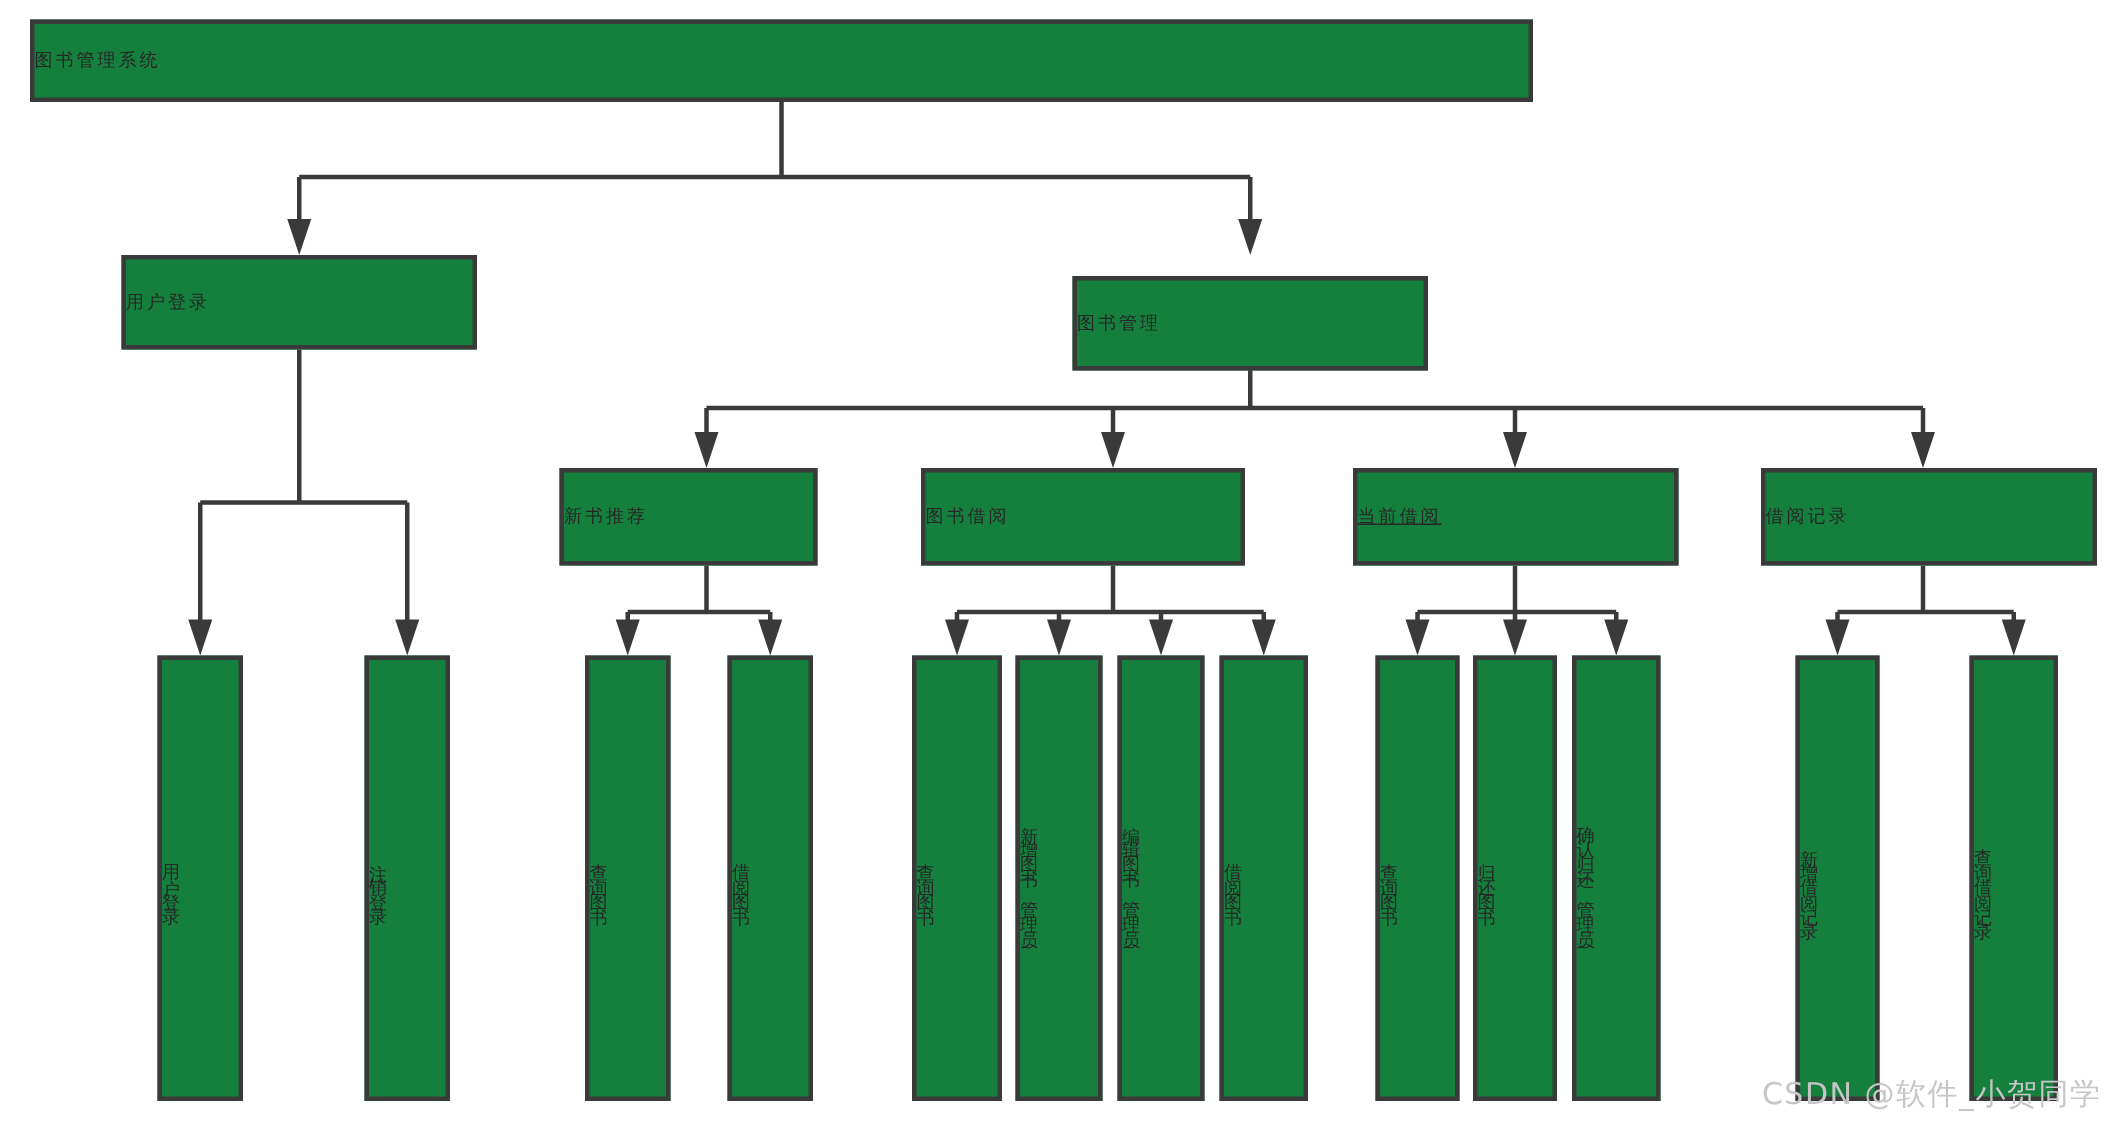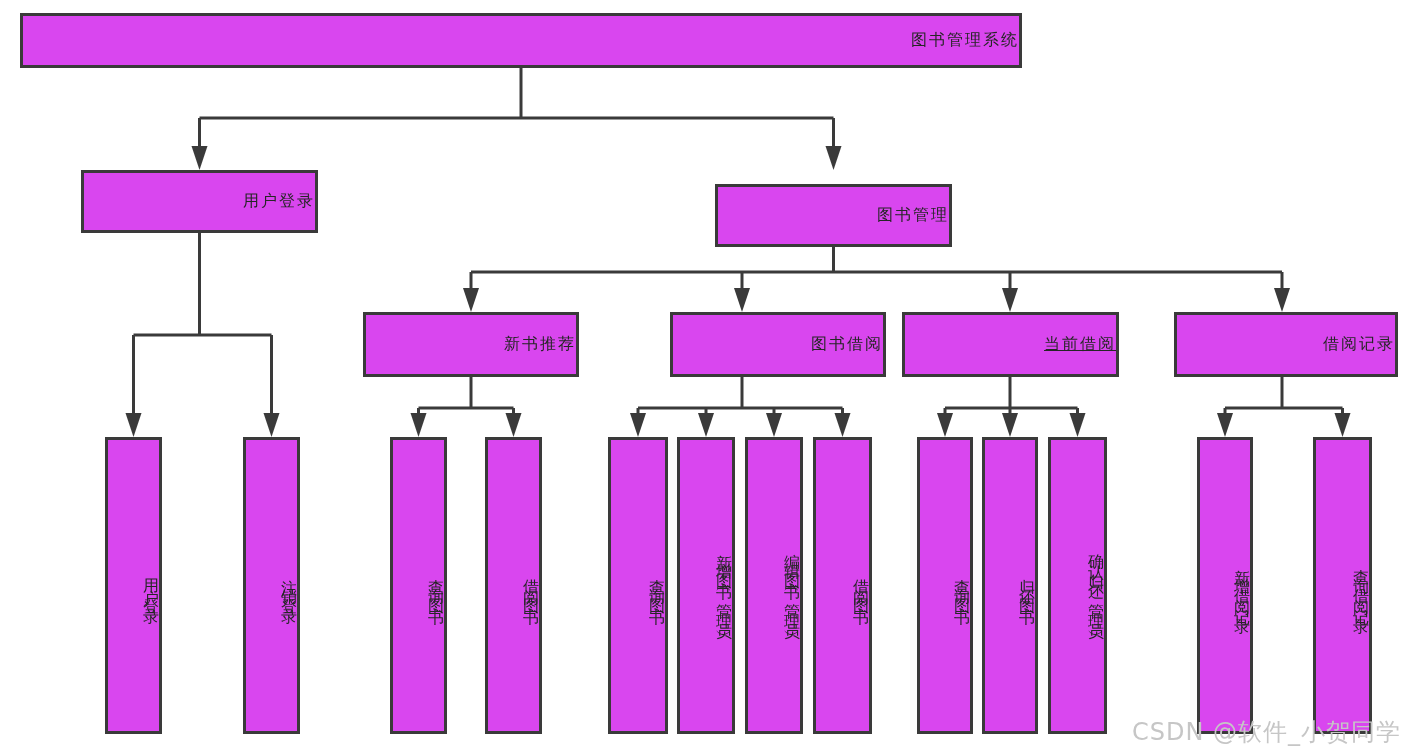--- a/index.html
+++ b/index.html
@@ -7,32 +7,32 @@
   }
   html,body{margin:0;padding:0;background:var(--bg);}
   #canvas{
     position:relative; width:1405px; height:747px; background:var(--bg);
     font-family:"DejaVu Sans","Liberation Sans",sans-serif; overflow:hidden;
   }
   svg.connectors{position:absolute;left:0;top:0;pointer-events:none;}
   svg.connectors path{stroke:var(--line);stroke-width:3;fill:none;}
   svg.connectors polygon{fill:var(--line);stroke:none;}
   .box{
-    position:absolute; background:#d946ef; border:3px solid var(--line);
-    box-sizing:border-box; display:flex; align-items:center; justify-content:flex-end;
-    color:var(--text); font-size:16px; z-index:2;
+    position:absolute; background:#15803d; border:3px solid var(--line);
+    box-sizing:border-box; display:flex; align-items:center; justify-content:flex-start;
+    color:var(--text); font-size:12px; z-index:2;
   }
   .hbox span{letter-spacing:2px; white-space:nowrap;}
   .vbox span{
     writing-mode:vertical-rl; text-orientation:mixed;
     letter-spacing:10px; line-height:1; white-space:nowrap;
   }
   .watermark{
     position:absolute; right:4px; top:716px; z-index:5;
-    font-size:24px; color:var(--wm); letter-spacing:1px; white-space:nowrap;
+    font-size:20px; color:var(--wm); letter-spacing:1px; white-space:nowrap;
   }
 </style>
 </head>
 <body>
 
 <div id="canvas">
 
   <svg class="connectors" width="1405" height="747">
 
     <path d="M521 68 V118"></path>
@@ -99,24 +99,24 @@
     <span>图书管理系统</span>
   </div>
 
   <div class="box hbox" style="left:81px;top:170px;width:237px;height:63px;">
     <span>用户登录</span>
   </div>
   <div class="box hbox" style="left:715px;top:184px;width:237px;height:63px;">
     <span>图书管理</span>
   </div>
 
-  <div class="box hbox" style="left:363px;top:312px;width:216px;height:65px;">
+  <div class="box hbox" style="left:373px;top:312px;width:172px;height:65px;">
     <span>新书推荐</span>
   </div>
-  <div class="box hbox" style="left:670px;top:312px;width:216px;height:65px;">
+  <div class="box hbox" style="left:614px;top:312px;width:216px;height:65px;">
     <span>图书借阅</span>
   </div>
   <div class="box hbox" style="left:902px;top:312px;width:217px;height:65px;text-decoration:underline;">
     <span>当前借阅</span>
   </div>
   <div class="box hbox" style="left:1174px;top:312px;width:224px;height:65px;">
     <span>借阅记录</span>
   </div>
 
   <div class="box vbox" style="left:105px;top:437px;width:57px;height:297px;">

